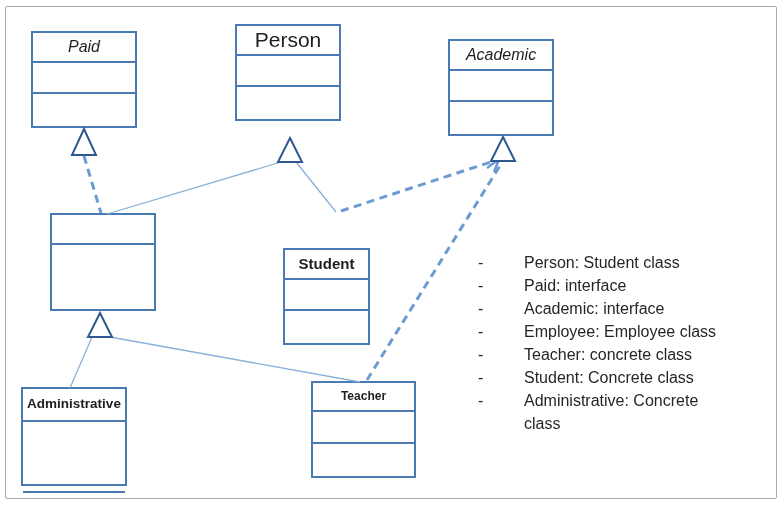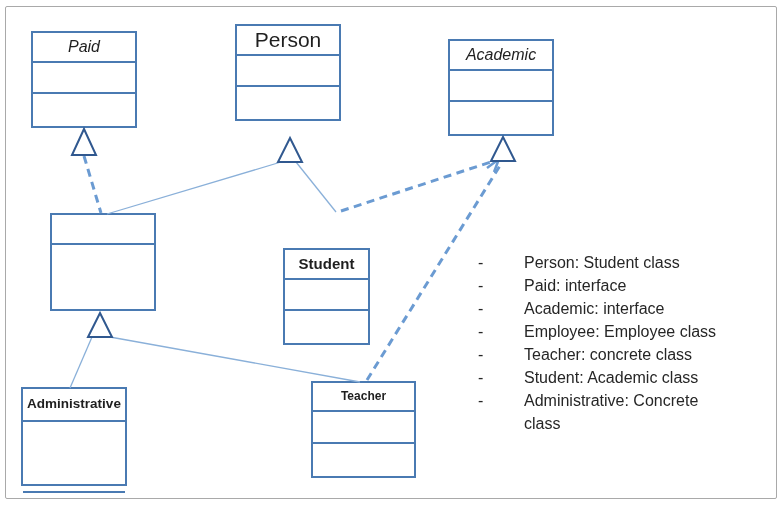--- a/index.html
+++ b/index.html
@@ -166,21 +166,21 @@
     <div class="legend-row">
       <span class="legend-dash">-</span>
       <span class="legend-text">Employee: Employee class</span>
     </div>
     <div class="legend-row">
       <span class="legend-dash">-</span>
       <span class="legend-text">Teacher: concrete class</span>
     </div>
     <div class="legend-row">
       <span class="legend-dash">-</span>
-      <span class="legend-text">Student: Academic class</span>
+      <span class="legend-text">Student: Concrete class</span>
     </div>
     <div class="legend-row">
       <span class="legend-dash">-</span>
       <span class="legend-text">Administrative: Concrete class</span>
     </div>
   </div>
 
 </div>
 
 </body></html>

